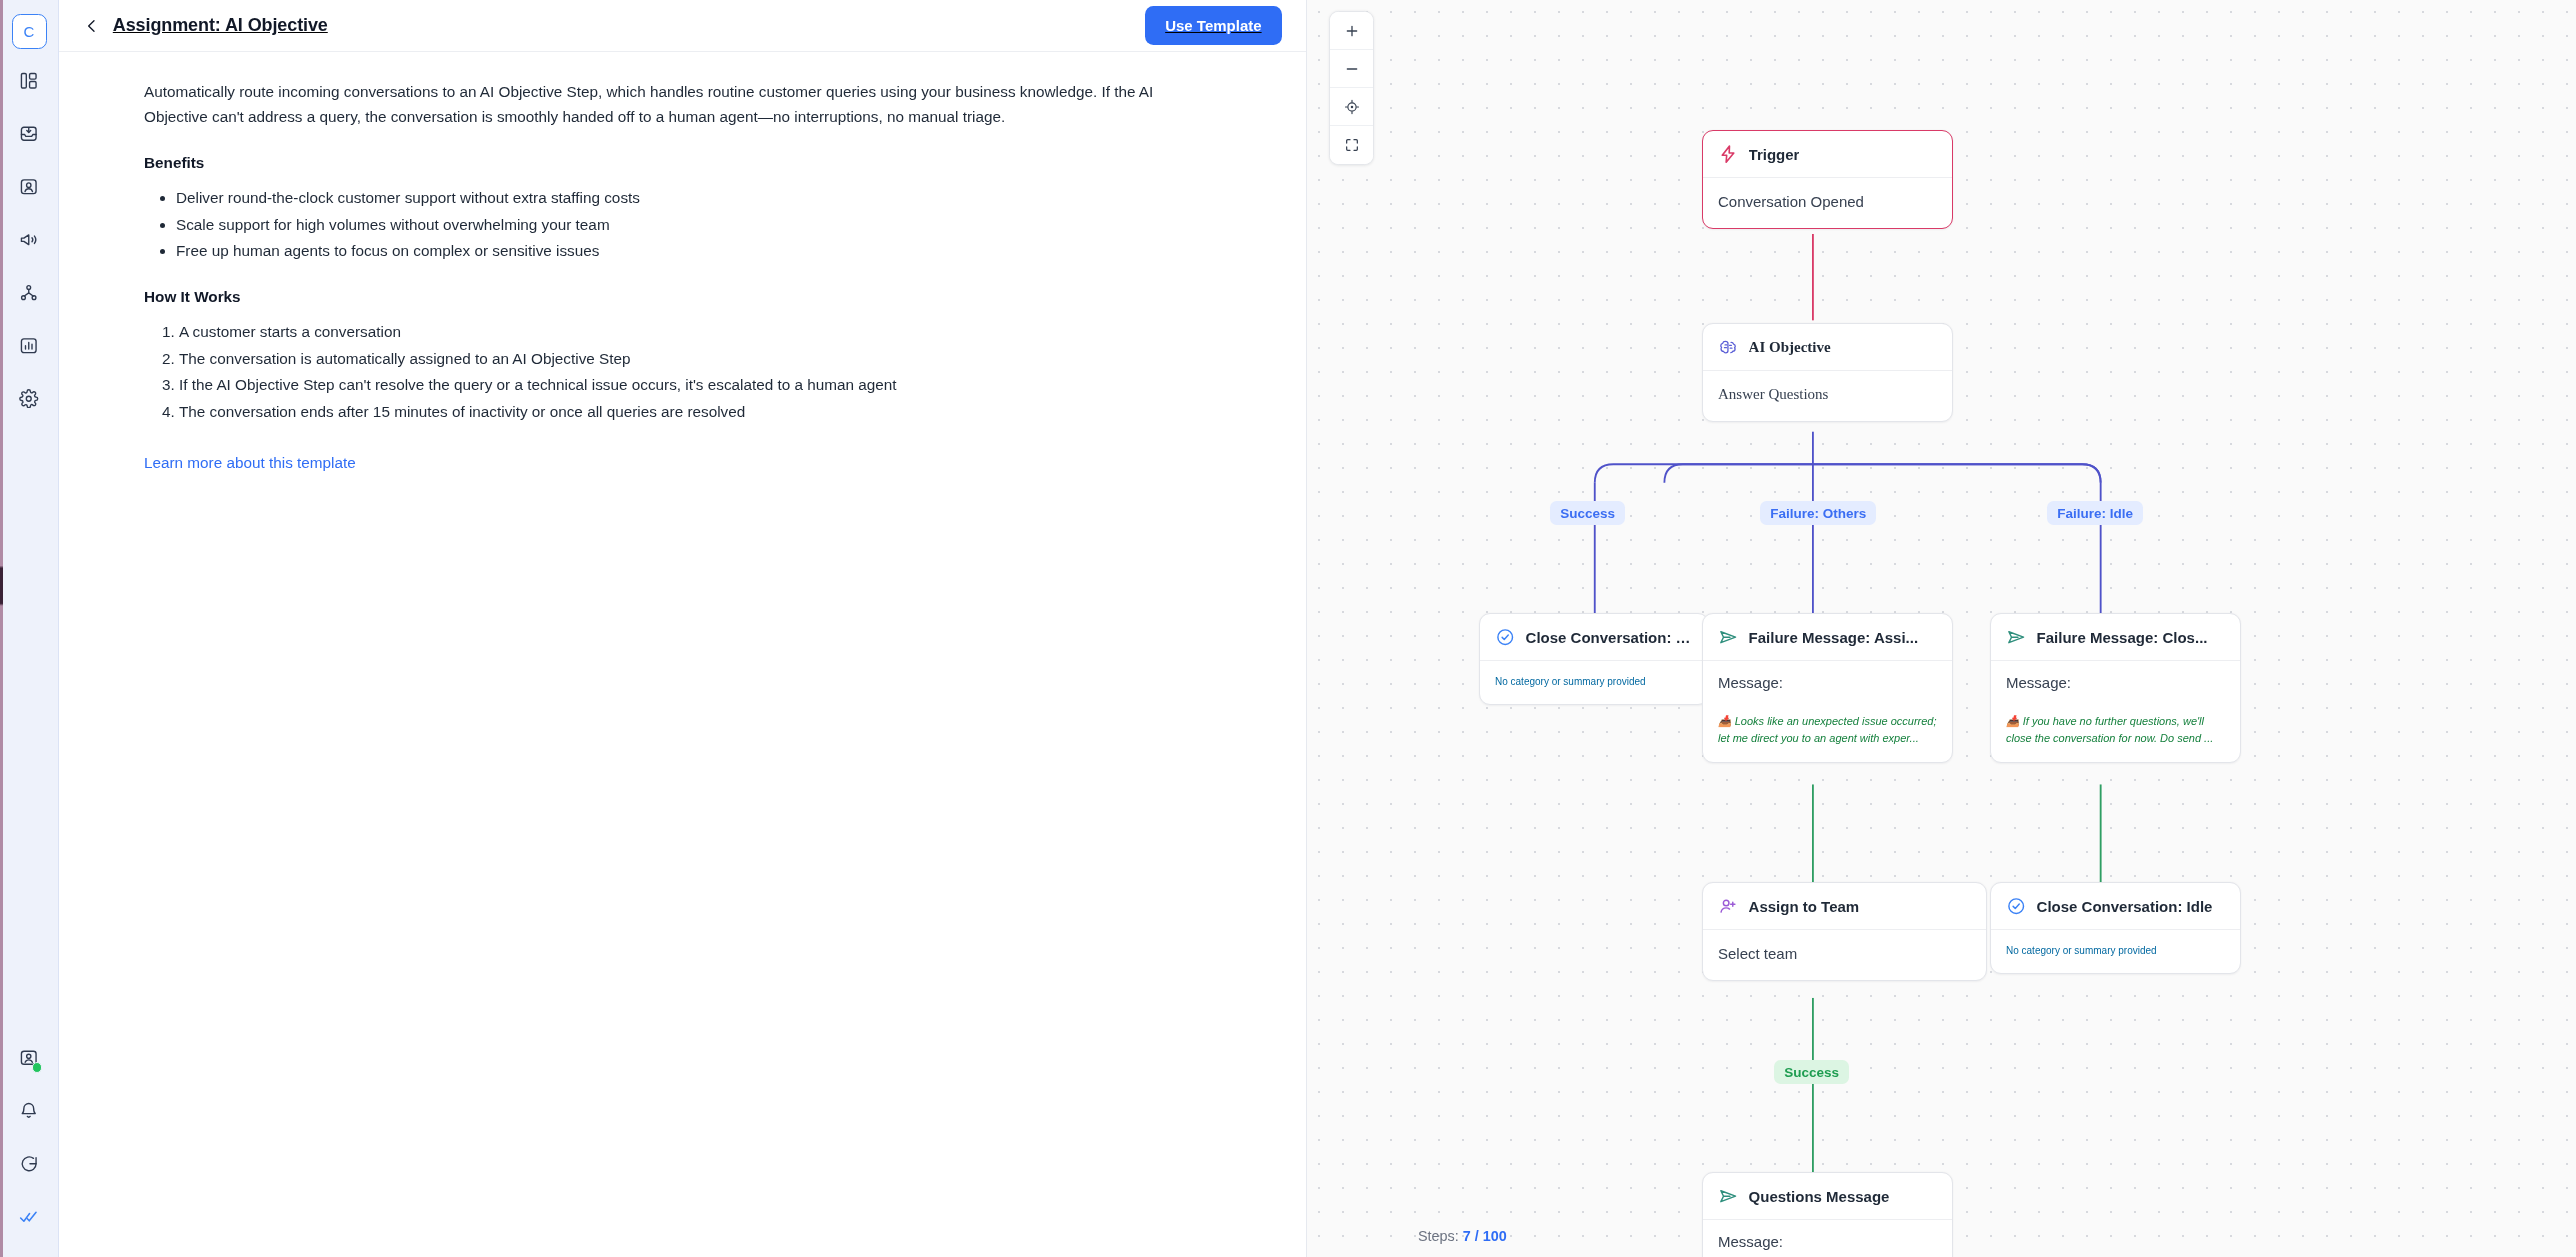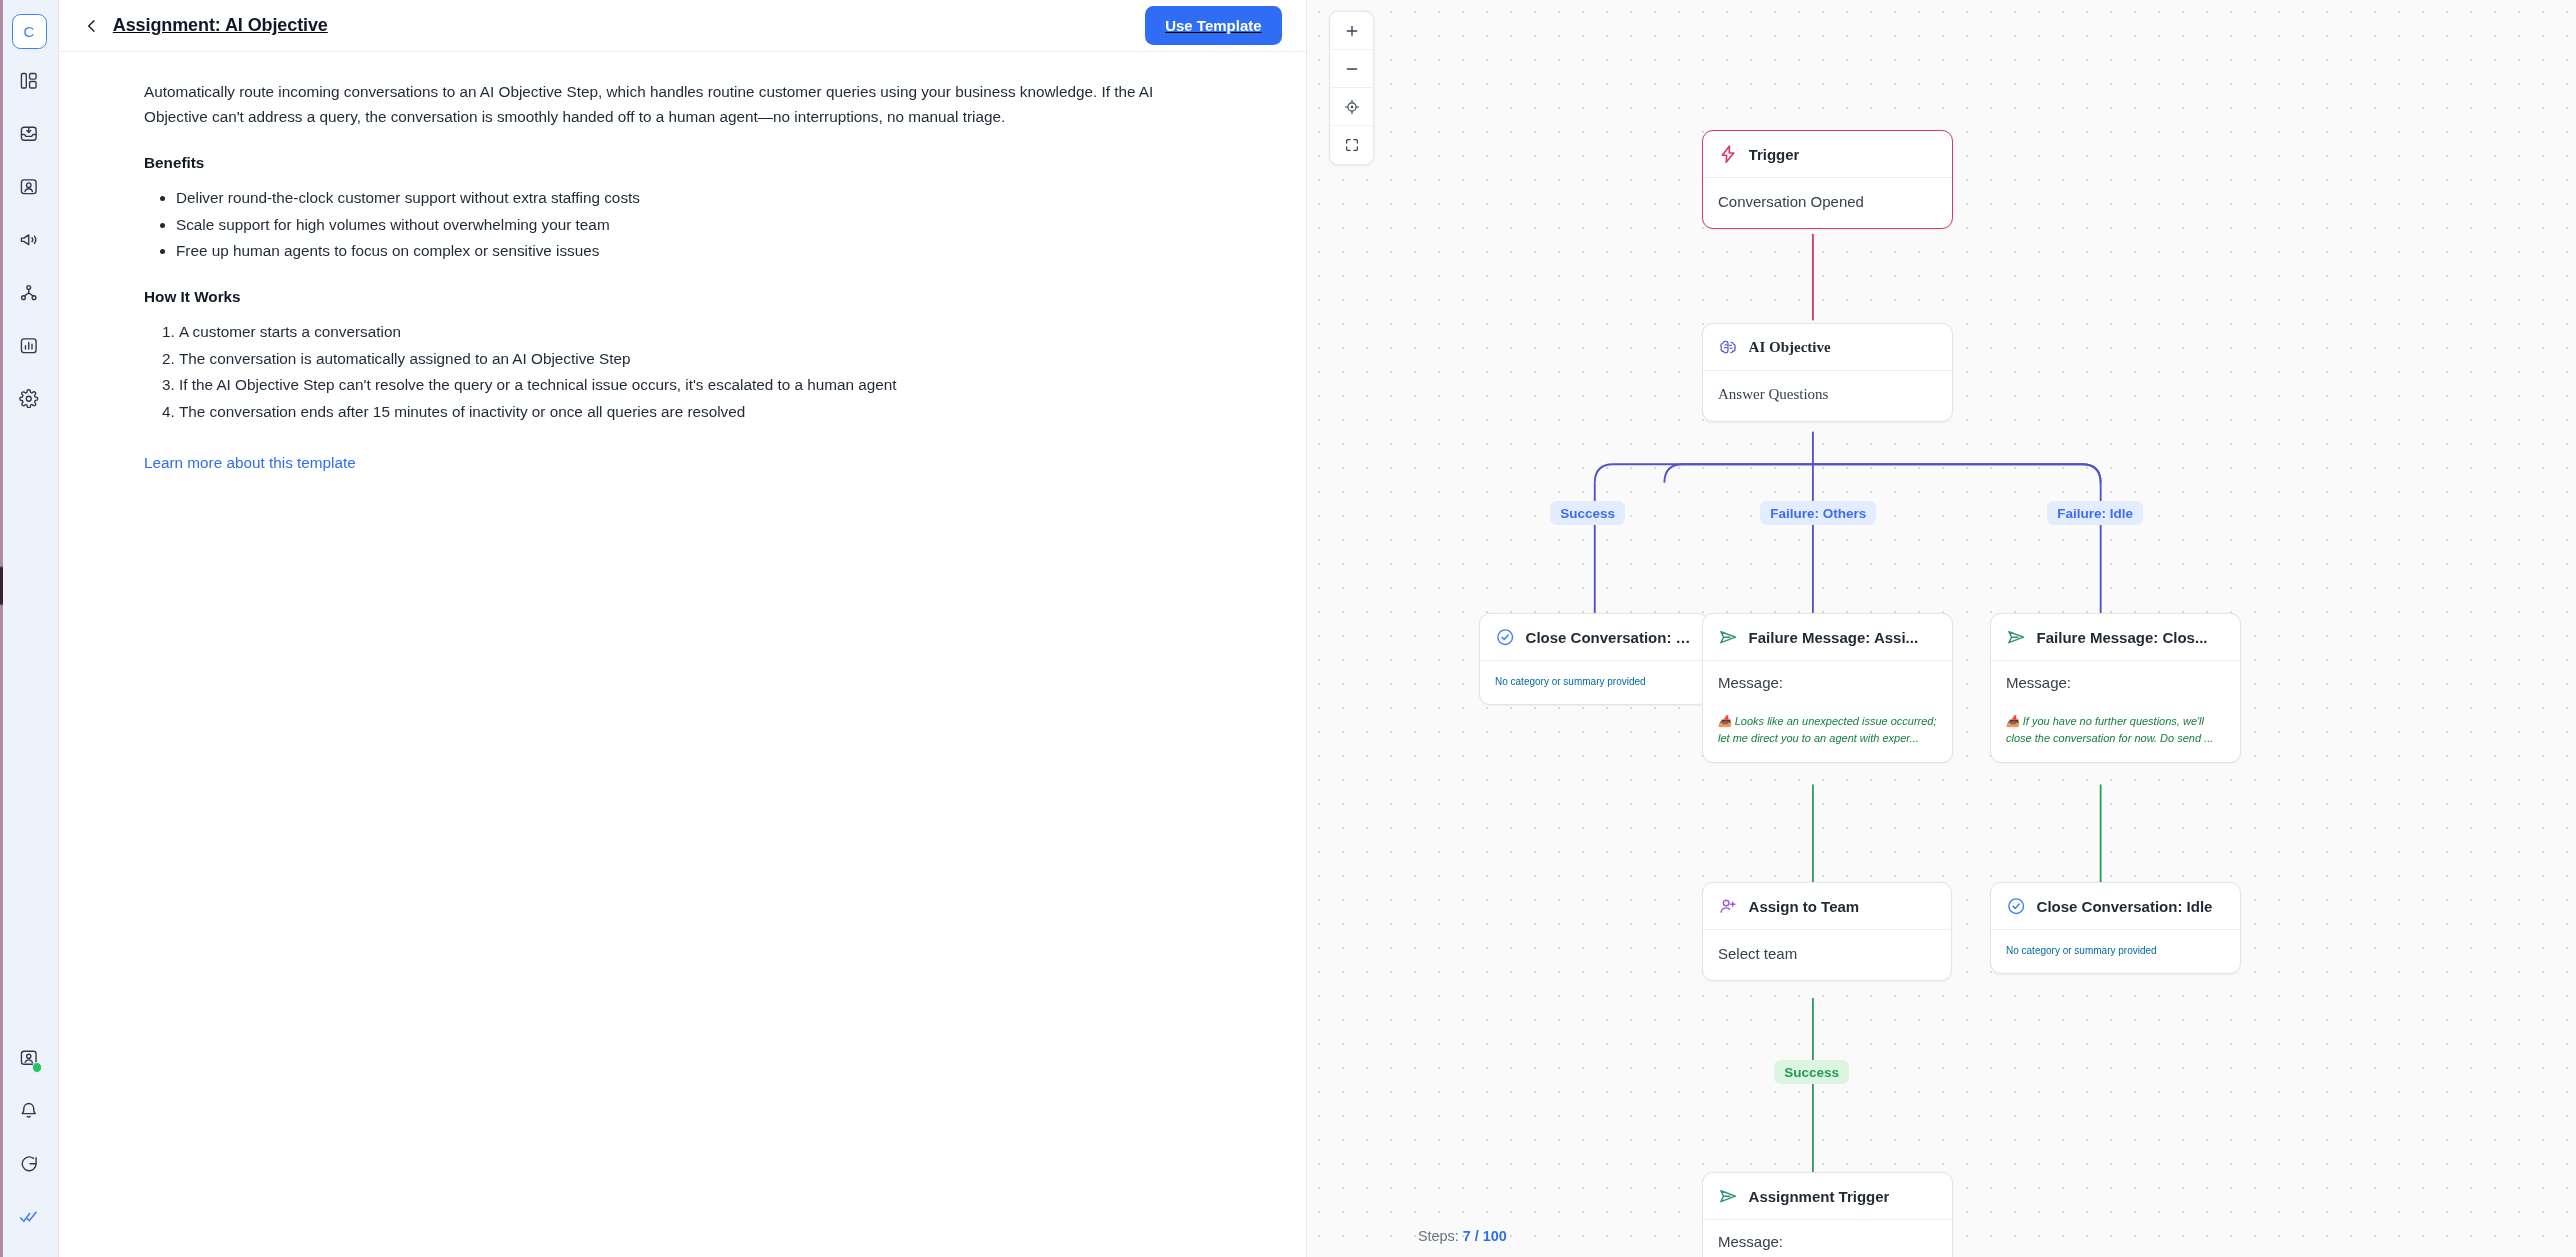--- a/index.html
+++ b/index.html
@@ -411,21 +411,21 @@
           </svg>
         </span>
         <span class="node-title">Failure Message: Clos...</span>
       </div>
       <div class="node-body">
         <div class="mlabel">Message:</div>
         <div class="mtext">📥 If you have no further questions, we'll close the conversation for now. Do send ...</div>
       </div>
     </div>
 
-    <div class="node" style="left:395px; top:882px; width:250px;">
+    <div class="node" style="left:395px; top:882px; width:285px;">
       <div class="node-head">
         <span class="ni">
           <svg viewBox="0 0 24 24" fill="none" stroke="#9b5bd6" stroke-width="1.7" stroke-linecap="round" stroke-linejoin="round">
             <circle cx="9.6" cy="8.2" r="3.3"></circle>
               <path d="M3.6 19c.6-3.2 3.1-5 6-5 1.5 0 2.9.5 4 1.4"></path>
             <path d="M17.4 7.2v5M14.9 9.7h5"></path>
           </svg>
         </span>
         <span class="node-title">Assign to Team</span>
       </div>
@@ -452,21 +452,21 @@
     <div class="edge-label green" style="left:467px; top:1060px;">Success</div>
 
     <div class="node" style="left:395px; top:1172px; width:251px;">
       <div class="node-head">
         <span class="ni">
           <svg viewBox="0 0 24 24" fill="none" stroke="#2f8f7d" stroke-width="1.7" stroke-linecap="round" stroke-linejoin="round">
             <path d="M3.4 5.6 20.6 12 3.4 18.4l3.1-6.4z"></path>
               <path d="M6.5 12h7.6"></path>
           </svg>
         </span>
-        <span class="node-title">Assignment Trigger</span>
+        <span class="node-title">Questions Message</span>
       </div>
       <div class="node-body">
         <div class="mlabel">Message:</div>
       </div>
     </div>
 
     <div class="steps-counter">
       <span>Steps:</span>
       <b>7 / 100</b>
     </div>

